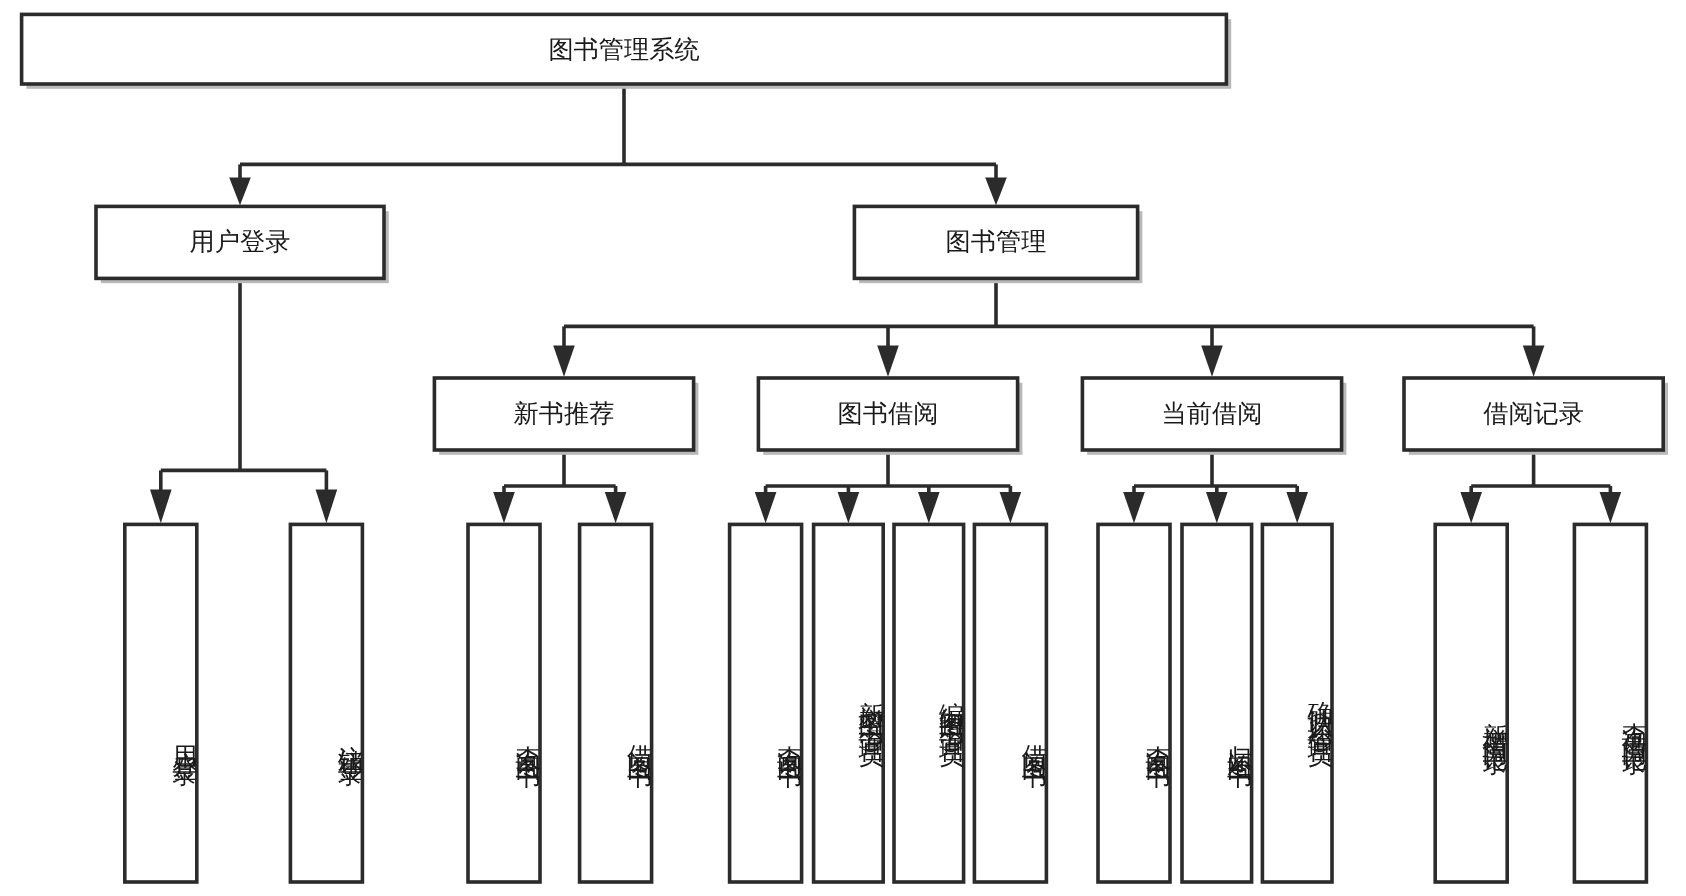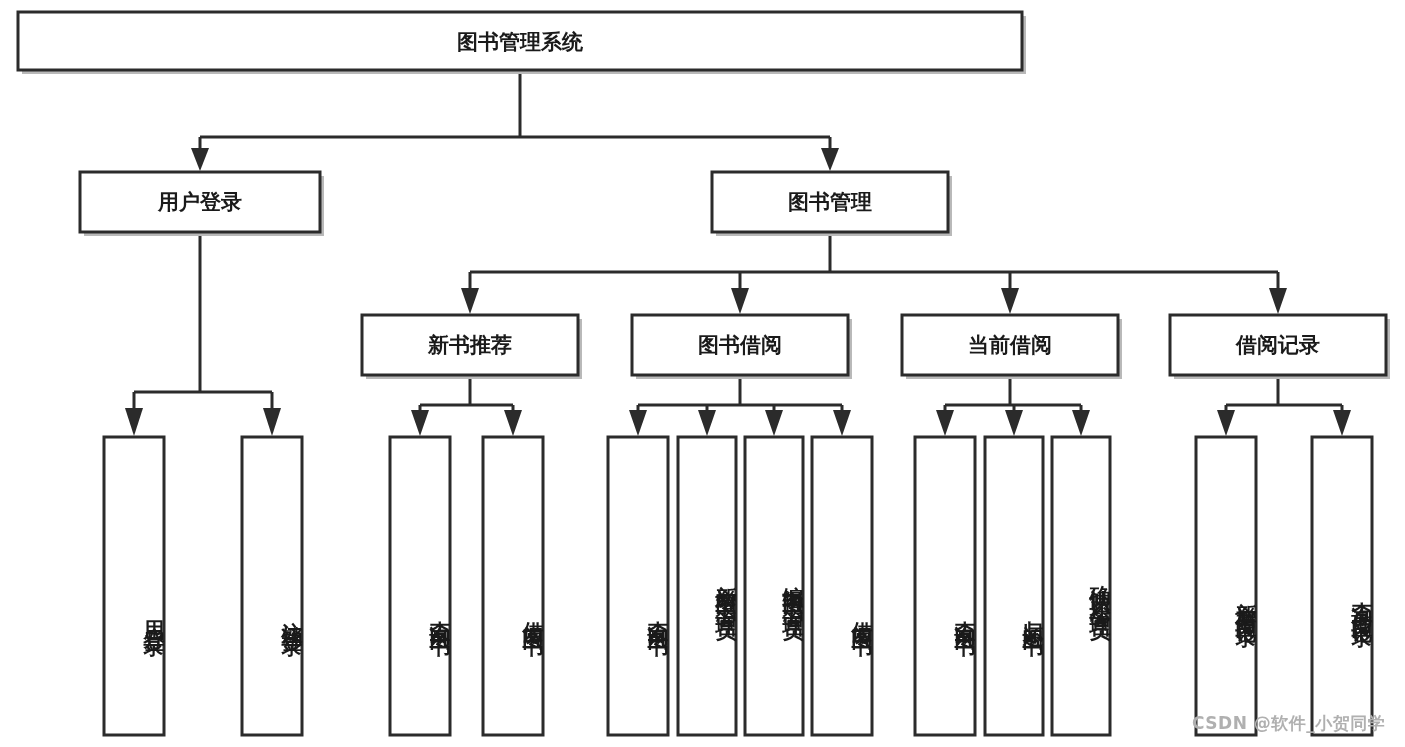--- a/index.html
+++ b/index.html
@@ -11,21 +11,20 @@
     width: 1405px;
     height: 747px;
     font-family: "DejaVu Sans", "Liberation Sans", sans-serif;
     overflow: hidden;
   }
   #diagram-root {
     position: relative;
     width: 1405px;
     height: 747px;
     background: #ffffff;
-    font-weight: bold;
   }
   svg.diagram {
     position: absolute;
     top: 0;
     left: 0;
     width: 1405px;
     height: 747px;
     display: block;
   }
   .node-box {
@@ -216,14 +215,13 @@
   <div class="leaf-label-wrap" style="left:915px; top:493px; width:60px; height:242px;">查询图书</div>
 
   <div class="leaf-label-wrap" style="left:985px; top:493px; width:58px; height:242px;">归还图书</div>
 
   <div class="leaf-label-wrap" style="left:1052px; top:445px; width:58px; height:290px;">确认归还（管理员）</div>
 
   <div class="leaf-label-wrap" style="left:1196px; top:465px; width:60px; height:270px;">新增借阅记录</div>
 
   <div class="leaf-label-wrap" style="left:1312px; top:465px; width:60px; height:270px;">查询借阅记录</div>
 
-  <div class="watermark">CSDN @软件_小贺同学</div>
 </div>
 
 </body></html>

